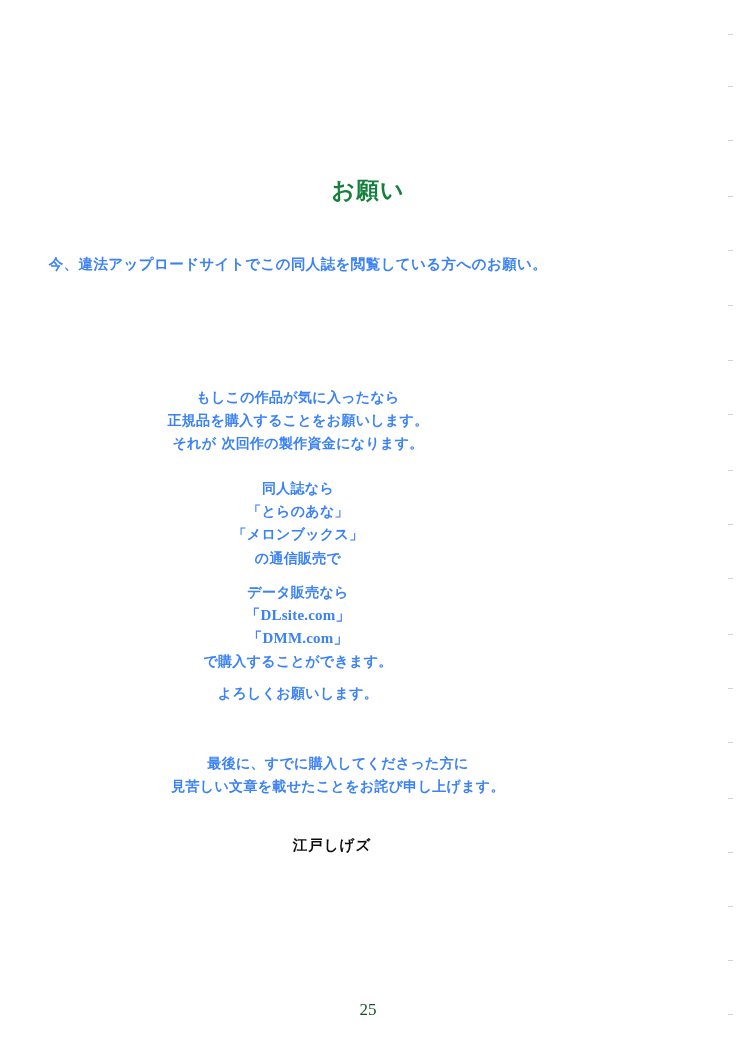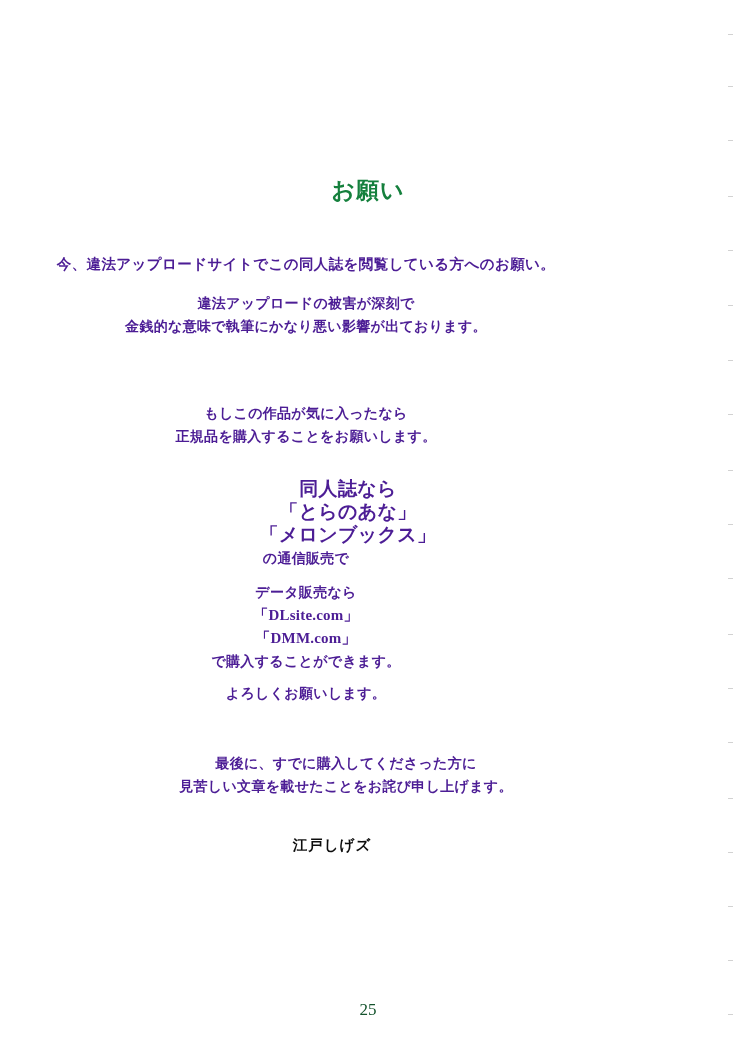--- a/index.html
+++ b/index.html
@@ -33,35 +33,35 @@
     width: 736px;
     text-align: center;
     font-family: "DejaVu Sans", "Liberation Sans", sans-serif;
     font-weight: bold;
     font-size: 23px;
     letter-spacing: 1px;
     color: #15803d;
   }
   .block {
     position: absolute;
-    left: 8px;
+    left: 0;
     width: 596px;
     text-align: center;
     font-family: "DejaVu Sans", "Liberation Sans", sans-serif;
     font-weight: bold;
-    color: #4c1d95;
+    color: #3b82f6;
   }
   .line {
     display: block;
     white-space: pre;
   }
   .b-intro { top: 252px; font-size: 14.5px; line-height: 24px; letter-spacing: 0.4px; }
   .b-damage { top: 292px; font-size: 14px; line-height: 23px; letter-spacing: 0.3px; }
-  .b-appeal { top: 386px; font-size: 14px; line-height: 23px; letter-spacing: 0.3px; margin-top: 16px; }
-  .b-doujin { top: 477px; font-size: 19px; line-height: 23px; letter-spacing: 0.3px; margin-left: 42px; }
+  .b-appeal { top: 386px; font-size: 14px; line-height: 23px; letter-spacing: 0.3px; }
+  .b-doujin { top: 477px; font-size: 14px; line-height: 23px; letter-spacing: 0.3px; }
   .b-mail { top: 547px; font-size: 14px; line-height: 23px; letter-spacing: 0.3px; }
   .b-data { top: 581px; font-size: 14px; line-height: 23px; letter-spacing: 0.3px; }
   .b-thanks { top: 682px; font-size: 14px; line-height: 23px; letter-spacing: 0.3px; }
   .b-closing { top: 752px; font-size: 14px; line-height: 23px; letter-spacing: 0.3px; padding-left: 40px; }
   .serif-line {
     font-family: "Liberation Serif", "DejaVu Serif", serif;
     font-weight: bold;
     font-size: 15px;
     letter-spacing: 0.2px;
   }
@@ -109,28 +109,25 @@
 
 <div class="page">
   <div class="content">
 
     <div class="title">お願い</div>
 
     <div class="block b-intro">
       <span class="line">今、違法アップロードサイトでこの同人誌を閲覧している方へのお願い。</span>
     </div>
 
-    <div class="block b-damage">
-      <span class="line">違法アップロードの被害が深刻で</span>
-      <span class="line">金銭的な意味で執筆にかなり悪い影響が出ております。</span>
-    </div>
 
     <div class="block b-appeal">
       <span class="line">もしこの作品が気に入ったなら</span>
       <span class="line">正規品を購入することをお願いします。</span>
+      <span class="line">それが 次回作の製作資金になります。</span>
     </div>
 
     <div class="block b-doujin">
       <span class="line">同人誌なら</span>
       <span class="line">「とらのあな」</span>
       <span class="line">「メロンブックス」</span>
     </div>
 
     <div class="block b-mail">
       <span class="line">の通信販売で</span>

